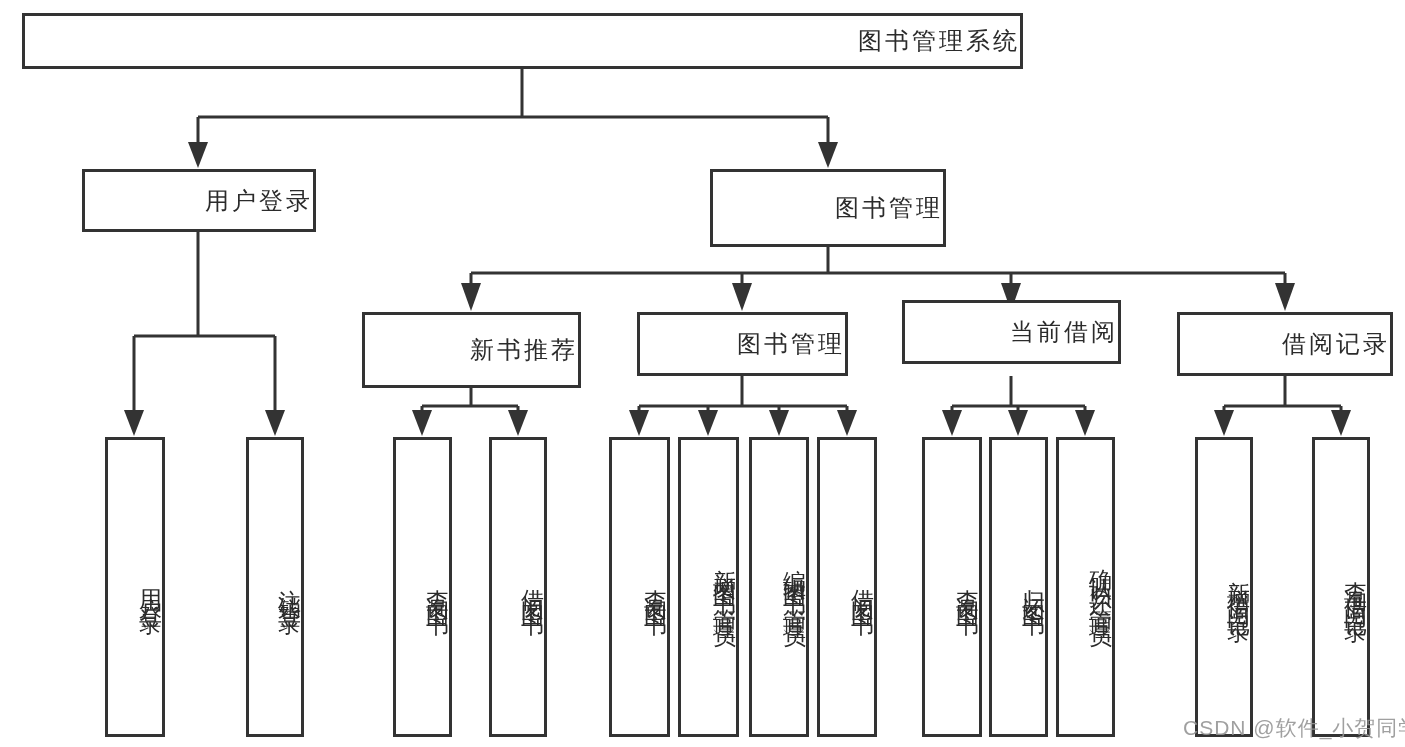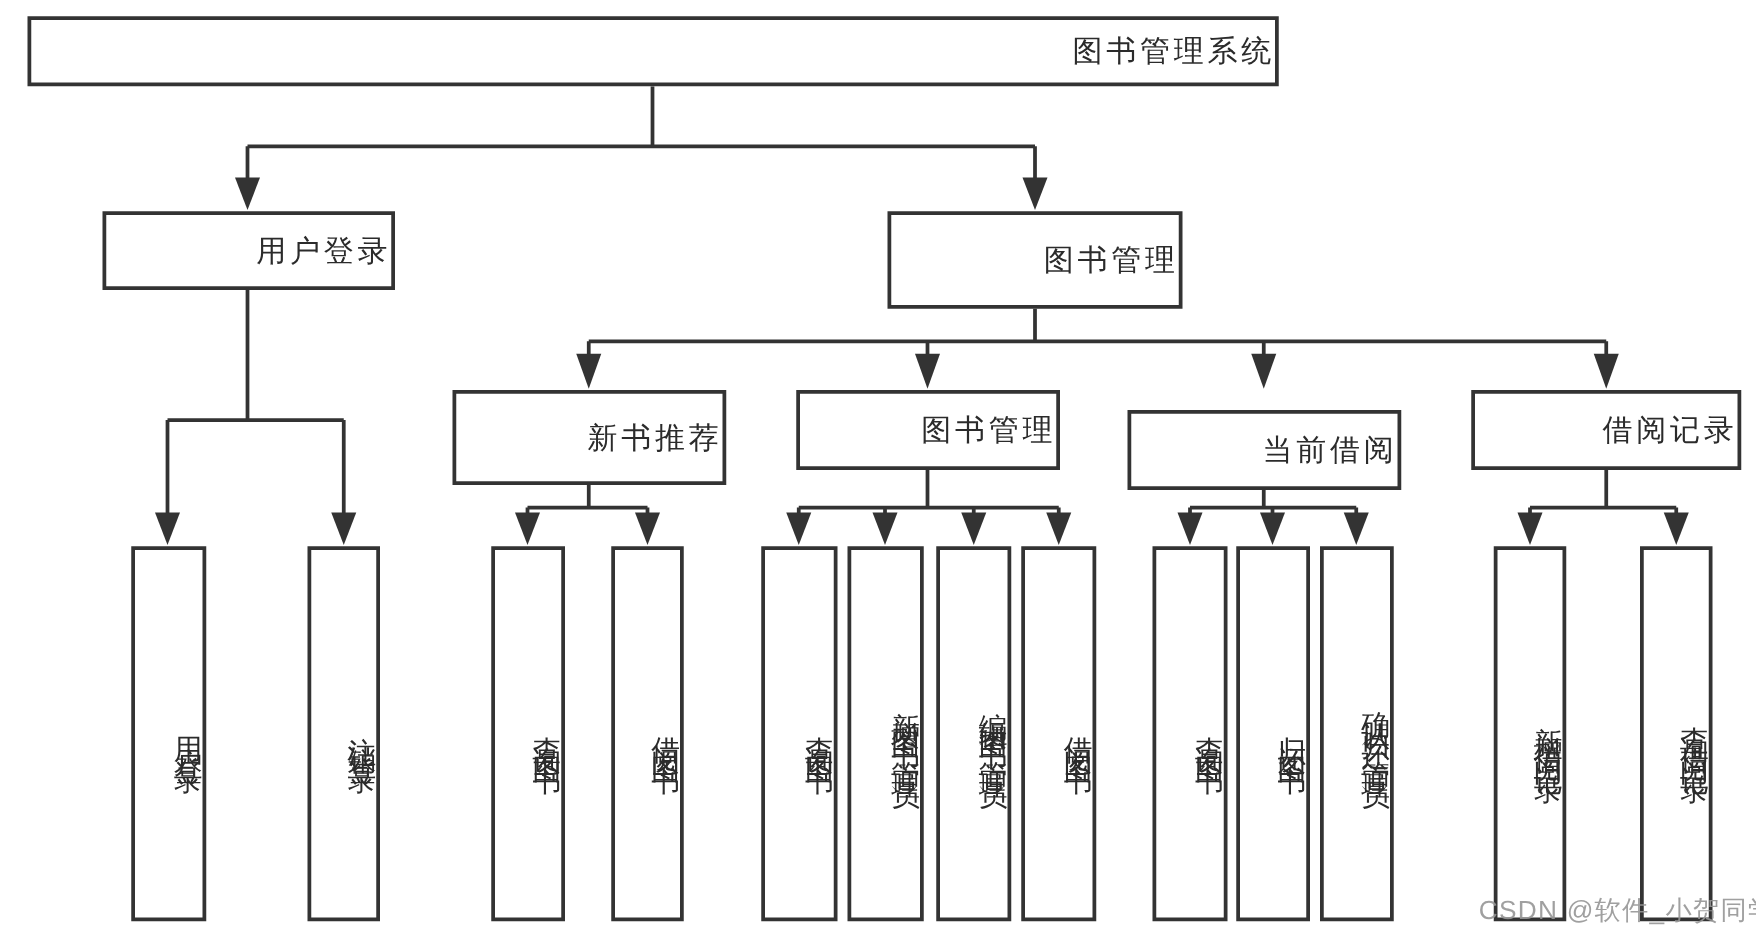--- a/index.html
+++ b/index.html
@@ -111,21 +111,21 @@
   <div class="node h" style="left:710px; top:169px; width:236px; height:78px">
     <span>图书管理</span>
   </div>
 
   <div class="node h" style="left:362px; top:312px; width:219px; height:76px">
     <span>新书推荐</span>
   </div>
   <div class="node h" style="left:637px; top:312px; width:211px; height:64px">
     <span>图书管理</span>
   </div>
-  <div class="node h" style="left:902px; top:328px; width:219px; height:64px">
+  <div class="node h" style="left:902px; top:300px; width:219px; height:64px">
     <span>当前借阅</span>
   </div>
   <div class="node h" style="left:1177px; top:312px; width:216px; height:64px">
     <span>借阅记录</span>
   </div>
 
   <div class="node v" style="left:105px; top:437px; width:60px; height:300px">
     <span>用户登录</span>
   </div>
   <div class="node v" style="left:246px; top:437px; width:58px; height:300px">

